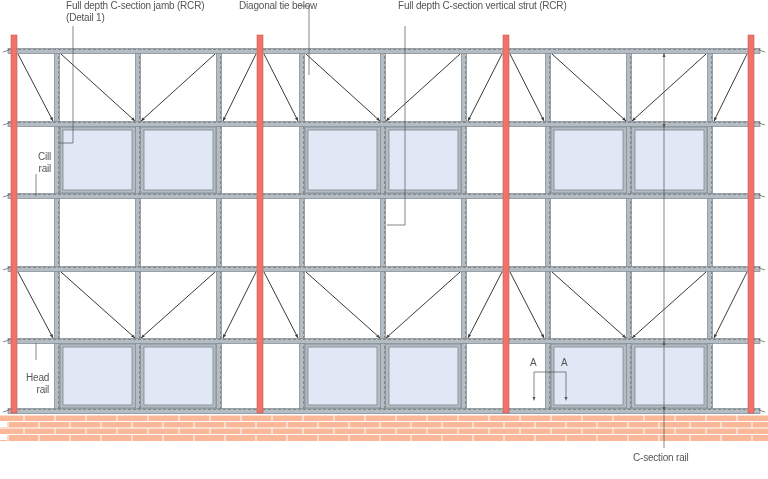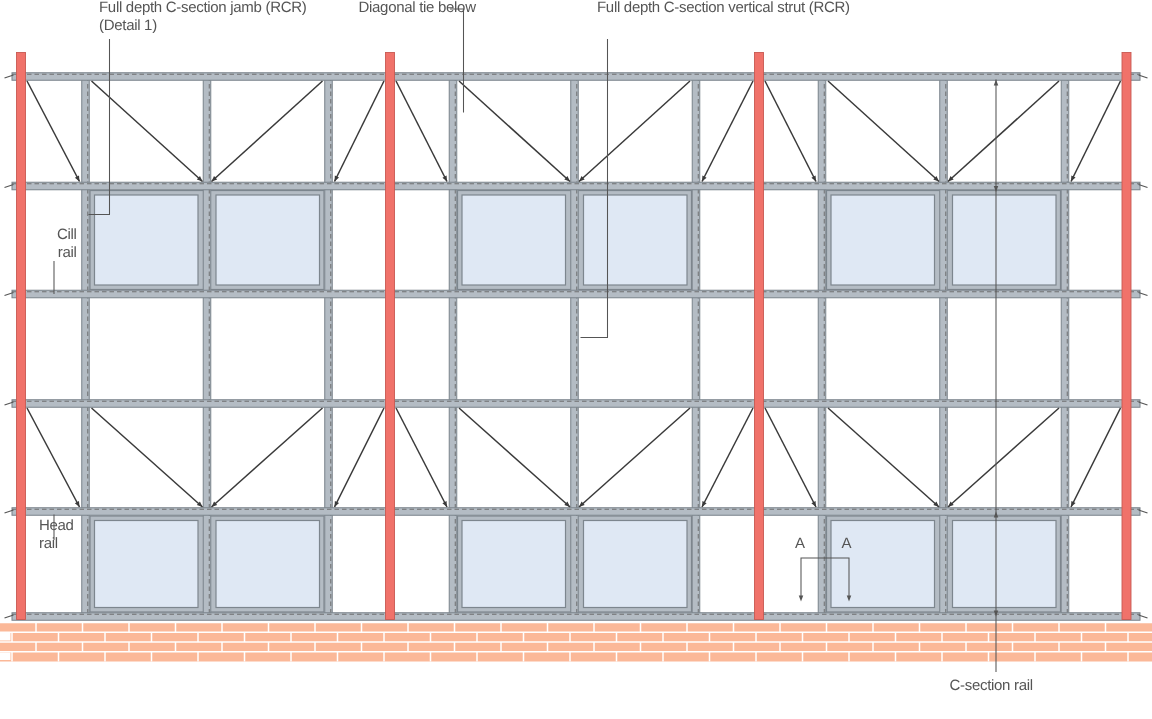--- a/index.html
+++ b/index.html
@@ -249,20 +249,20 @@
     <div>(Detail 1)</div>
   </div>
   <div class="lbl" style="left:239px;top:0px;">Diagonal tie below</div>
   <div class="lbl" style="left:398px;top:0px;">
     <div>Full depth C-section vertical strut (RCR)</div>
   </div>
   <div class="lbl" style="left:23px;top:151px;text-align:right;margin-left:15px;">
     <div>Cill</div>
     <div>rail</div>
   </div>
-  <div class="lbl" style="left:26px;top:345px;">
+  <div class="lbl" style="left:26px;top:372px;text-align:right;">
     <div>Head</div>
     <div>rail</div>
   </div>
   <div class="lbl" style="left:530px;top:357px;">A</div>
   <div class="lbl" style="left:561px;top:357px;">A</div>
   <div class="lbl" style="left:633px;top:452px;">C-section rail</div>
 </div>
 
 </body></html>

